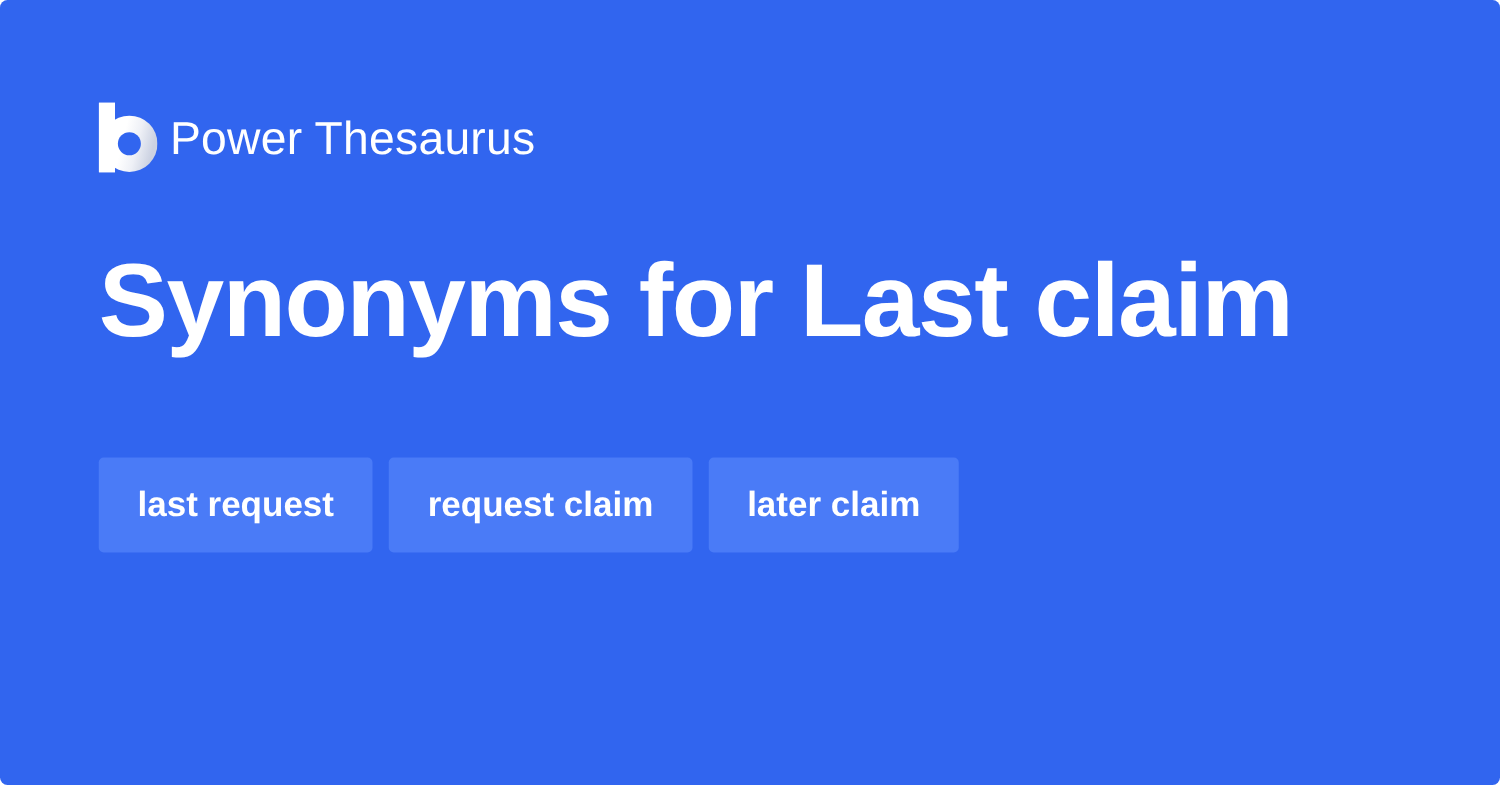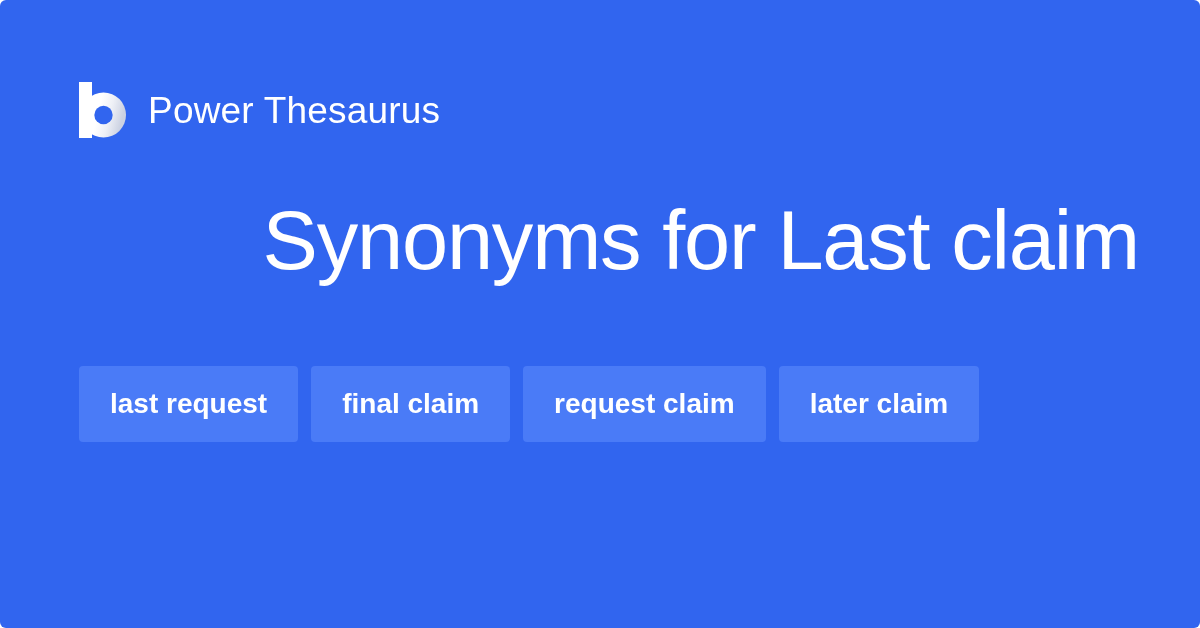--- a/index.html
+++ b/index.html
@@ -21,21 +21,21 @@
     overflow: hidden;
   }
 
   
   .brand {
     position: absolute;
     left: 79px;
     top: 82px;
     display: flex;
     align-items: center;
-    gap: 22px;
+    gap: 10px;
   }
 
   .brand-mark {
     width: 47px;
     height: 56px;
     display: block;
     flex: none;
   }
 
   .brand-name {
@@ -48,25 +48,24 @@
   }
 
   
   .headline {
     position: absolute;
     left: 79px;
     top: 196px;
     width: 1060px;
     color: #ffffff;
     font-size: 83px;
-    font-weight: 400;
+    font-weight: 700;
     line-height: 1.08;
     letter-spacing: -1.2px;
     white-space: nowrap;
-    text-align: right;
   }
 
   
   .chips {
     position: absolute;
     left: 79px;
     top: 366px;
     width: 1042px;
     display: flex;
     flex-wrap: wrap;
@@ -114,18 +113,17 @@
 
       <rect x="0" y="0" width="13" height="56" fill="#ffffff"></rect>
     </svg>
     <span class="brand-name">Power Thesaurus</span>
   </div>
 
   <h1 class="headline">Synonyms for Last claim</h1>
 
   <div class="chips">
     <span class="chip">last request</span>
-    <span class="chip">final claim</span>
     <span class="chip">request claim</span>
     <span class="chip">later claim</span>
   </div>
 
 </div>
 
 </body></html>

